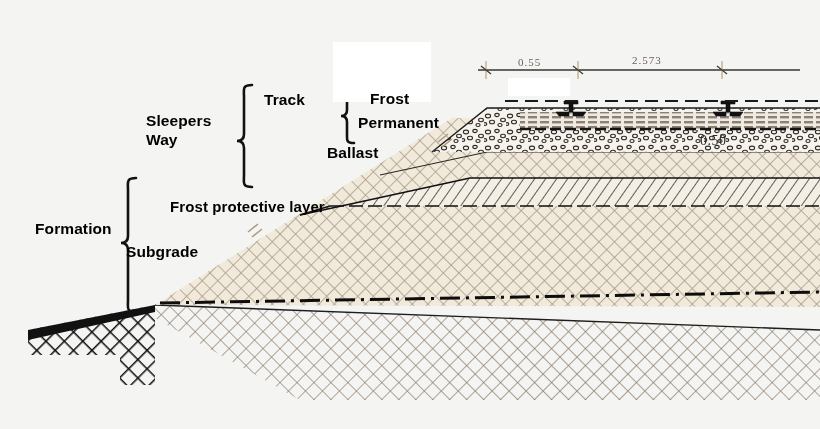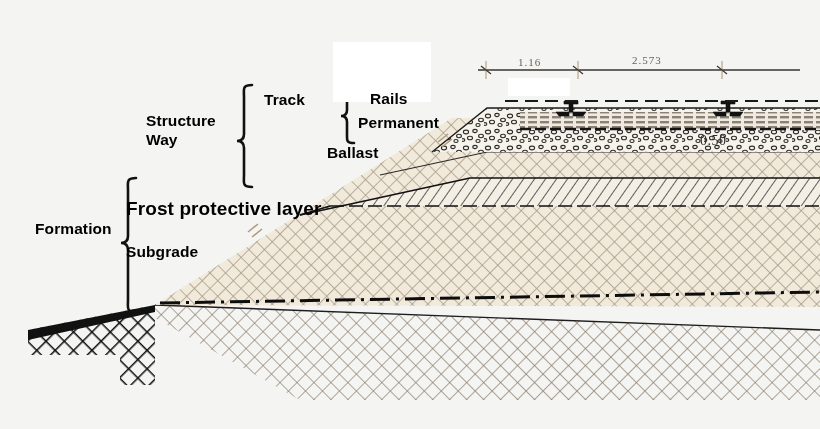--- a/index.html
+++ b/index.html
@@ -15,21 +15,21 @@
 
   .lbl{
     position:absolute;
     font-weight:bold;
     color:#000;
     white-space:nowrap;
     line-height:1.18;
     letter-spacing:0.1px;
   }
   .lbl-lg{font-size:15.5px;}
-  .lbl-md{font-size:19px;}
+  .lbl-md{font-size:15px;padding-left:44px;}
   .mask{position:absolute;background:#ffffff;}
   .dim-txt{
     position:absolute;
     font-family:"Liberation Serif", serif;
     font-size:11px;
     color:#6b5f53;
     letter-spacing:1px;
     white-space:nowrap;
   }
   .depth-txt{
@@ -170,32 +170,32 @@
 
     <path d="M354,88 C346,88 347,91 347,97 L347,110 C347,115 344,116 341,116
              C344,116 347,117 347,122 L347,134 C347,140 346,143 354,143" fill="none" stroke="#111" stroke-width="2.6" stroke-linecap="round"></path>
   </svg>
 
   <div class="mask" style="left:333px;top:42px;width:98px;height:60px;"></div>
   <div class="mask" style="left:508px;top:78px;width:62px;height:18px;"></div>
 
   <div class="lbl lbl-lg" style="left:35px;top:220px;">Formation</div>
 
-  <div class="lbl lbl-lg" style="left:146px;top:112px;">Structure</div>
+  <div class="lbl lbl-lg" style="left:146px;top:112px;">Sleepers</div>
   <div class="lbl lbl-lg" style="left:146px;top:131px;">Way</div>
 
   <div class="lbl lbl-lg" style="left:264px;top:91px;">Track</div>
 
-  <div class="lbl lbl-lg" style="left:370px;top:90px;">Rails</div>
+  <div class="lbl lbl-lg" style="left:370px;top:90px;">Frost</div>
   <div class="lbl lbl-lg" style="left:358px;top:114px;">Permanent</div>
 
   <div class="lbl lbl-lg" style="left:327px;top:144px;">Ballast</div>
 
 
   <div class="lbl lbl-md" style="left:126px;top:198px;">Frost protective layer</div>
 
   <div class="lbl lbl-lg" style="left:126px;top:243px;">Subgrade</div>
 
-  <div class="dim-txt" style="left:518px;top:56px;">1.16</div>
+  <div class="dim-txt" style="left:518px;top:56px;">0.55</div>
   <div class="dim-txt" style="left:632px;top:54px;">2.573</div>
   <div class="depth-txt" style="left:700px;top:133px;">0.50</div>
 
 </div>
 
 </body></html>

